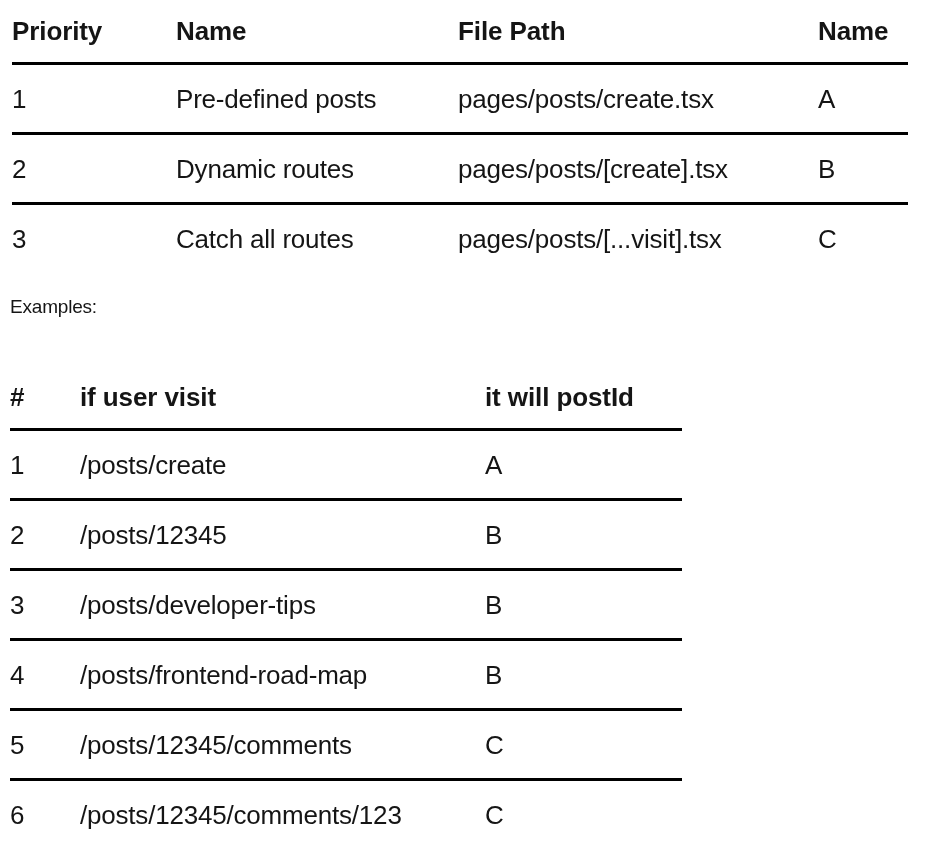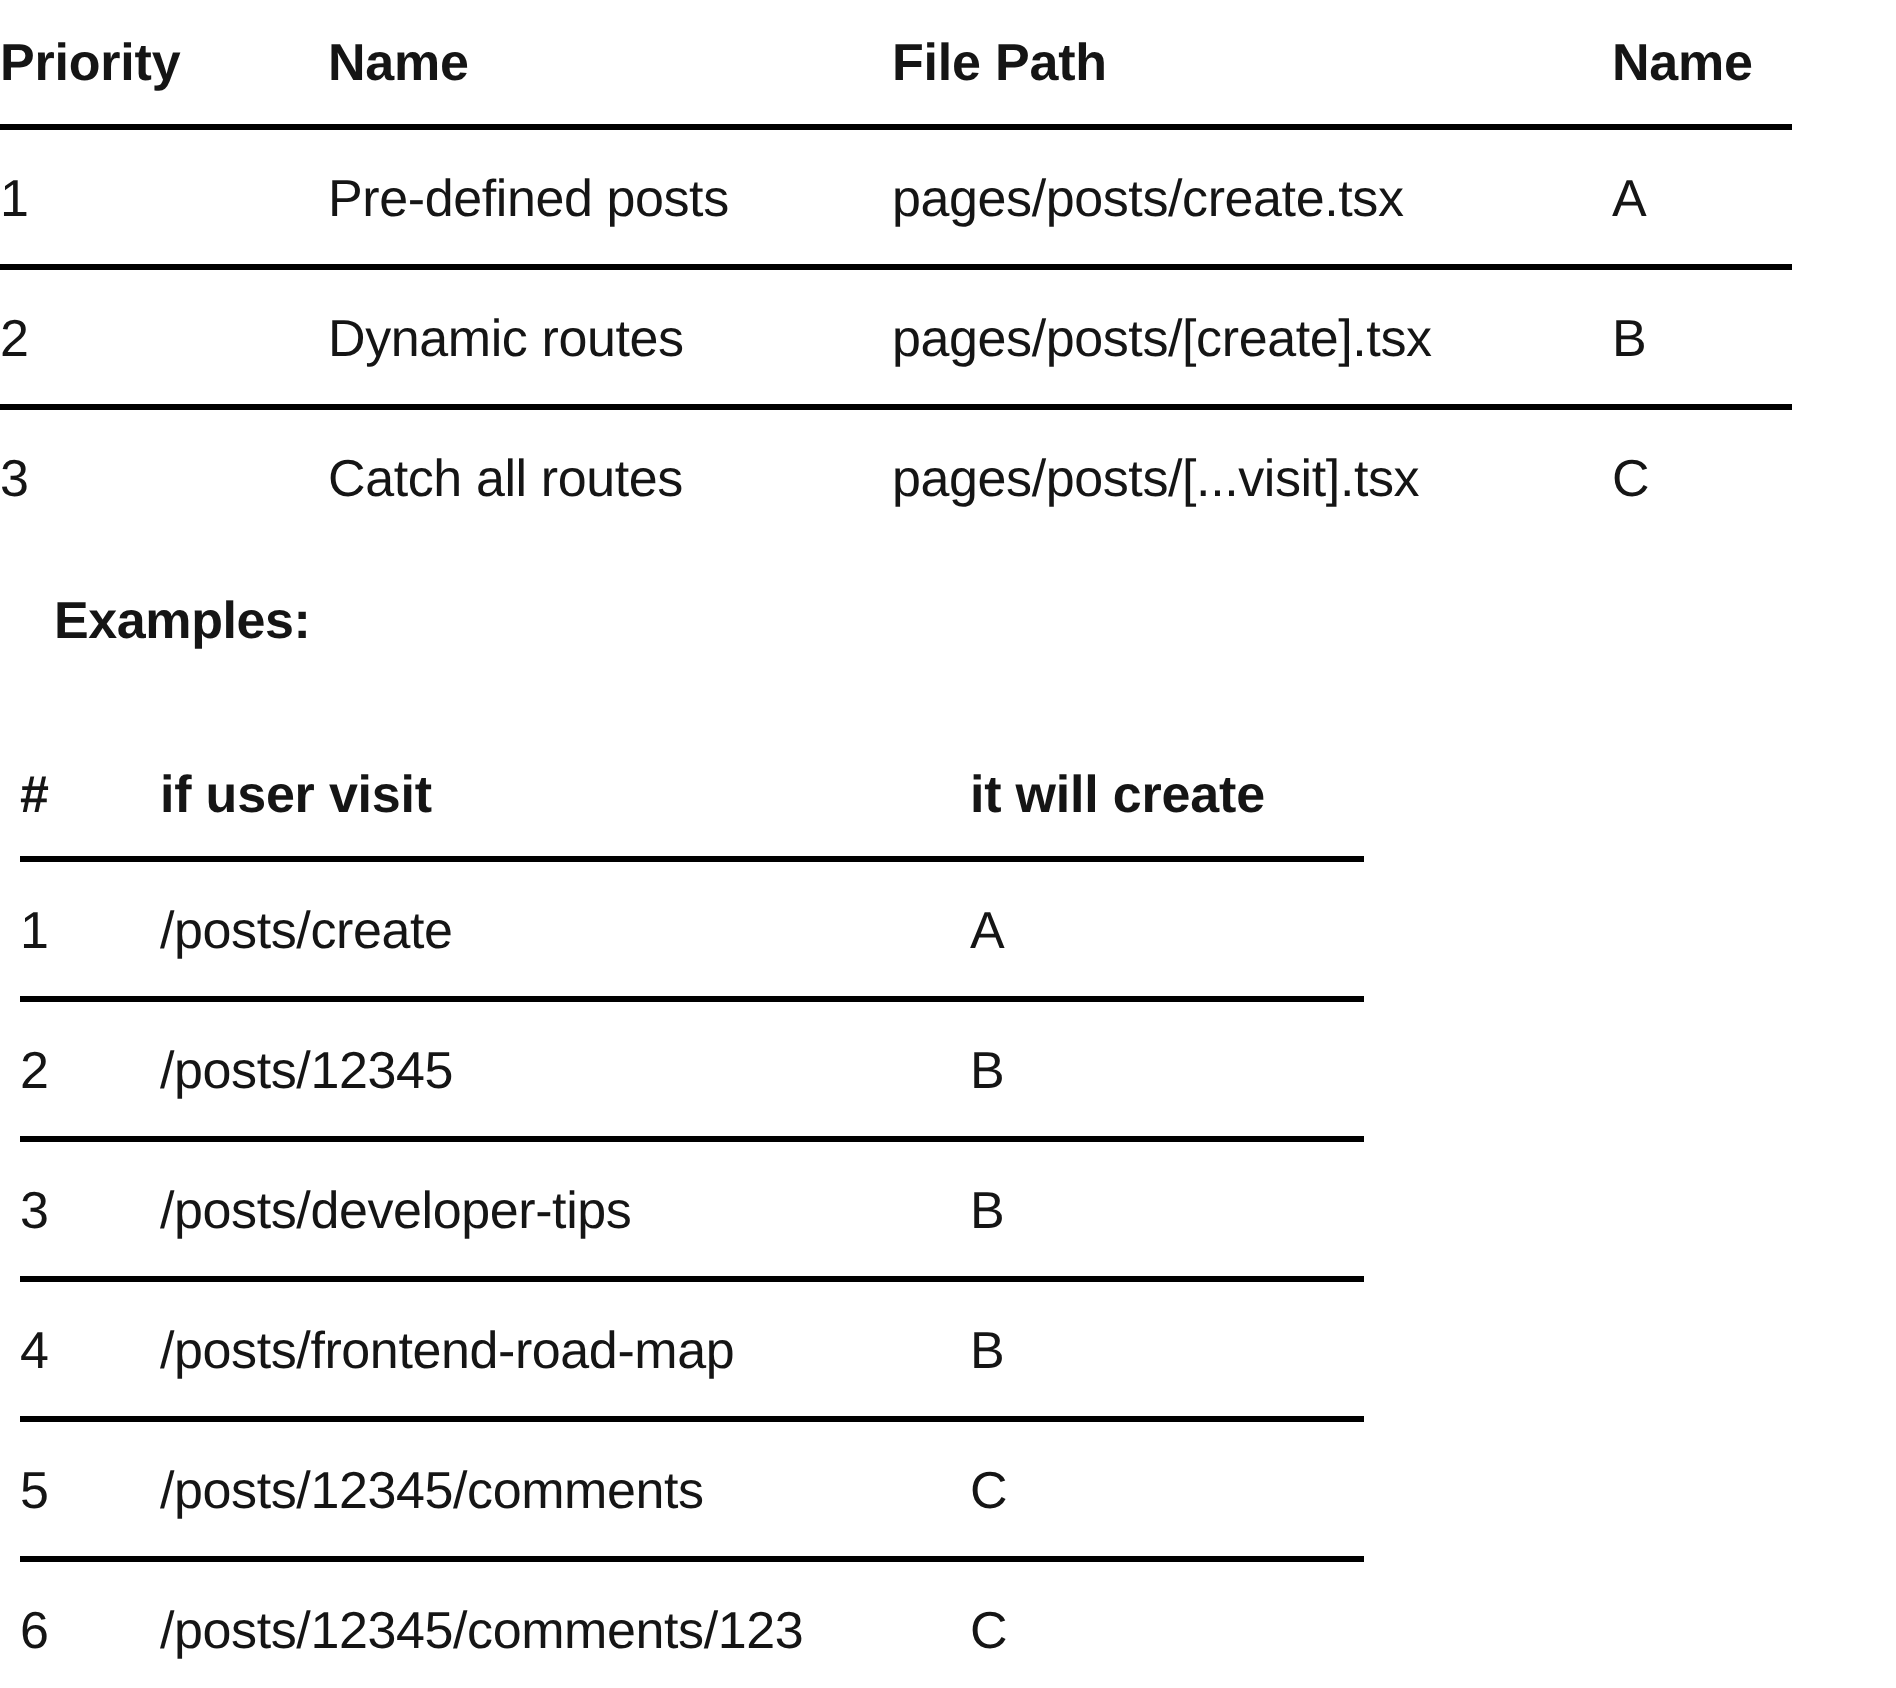--- a/index.html
+++ b/index.html
@@ -19,21 +19,21 @@
 
   .page {
     position: relative;
     width: 948px;
     height: 844px;
   }
 
   
   .routes-table {
     position: absolute;
-    left: 0;
+    left: 12px;
     top: 0;
     width: 896px;
     border-collapse: collapse;
     table-layout: fixed;
   }
   .routes-table th,
   .routes-table td {
     text-align: left;
     padding: 0;
     vertical-align: middle;
@@ -63,25 +63,24 @@
 
   .cell-pad { padding-left: 24px; }
 
   .path-seg-bold { font-weight: 400; }
 
   
   .examples-label {
     position: absolute;
     left: 10px;
     top: 297px;
-    font-size: 26px;
-    font-weight: 700;
+    font-size: 19px;
+    font-weight: 400;
     line-height: 1;
     letter-spacing: -0.2px;
-    margin-left: 17px;
   }
 
   
   .examples-table {
     position: absolute;
     left: 10px;
     top: 366px;
     width: 672px;
     border-collapse: collapse;
     table-layout: fixed;
@@ -165,21 +164,21 @@
   <table class="examples-table">
     <colgroup>
       <col class="e1">
         <col class="e2">
         <col class="e3">
     </colgroup>
     <thead>
       <tr>
         <th class="e-pad">#</th>
         <th>if user visit</th>
-        <th>it will create</th>
+        <th>it will postId</th>
       </tr>
     </thead>
     <tbody>
 
       <tr>
         <td class="e-pad">1</td>
         <td>/posts/create</td>
         <td>A</td>
       </tr>
 

